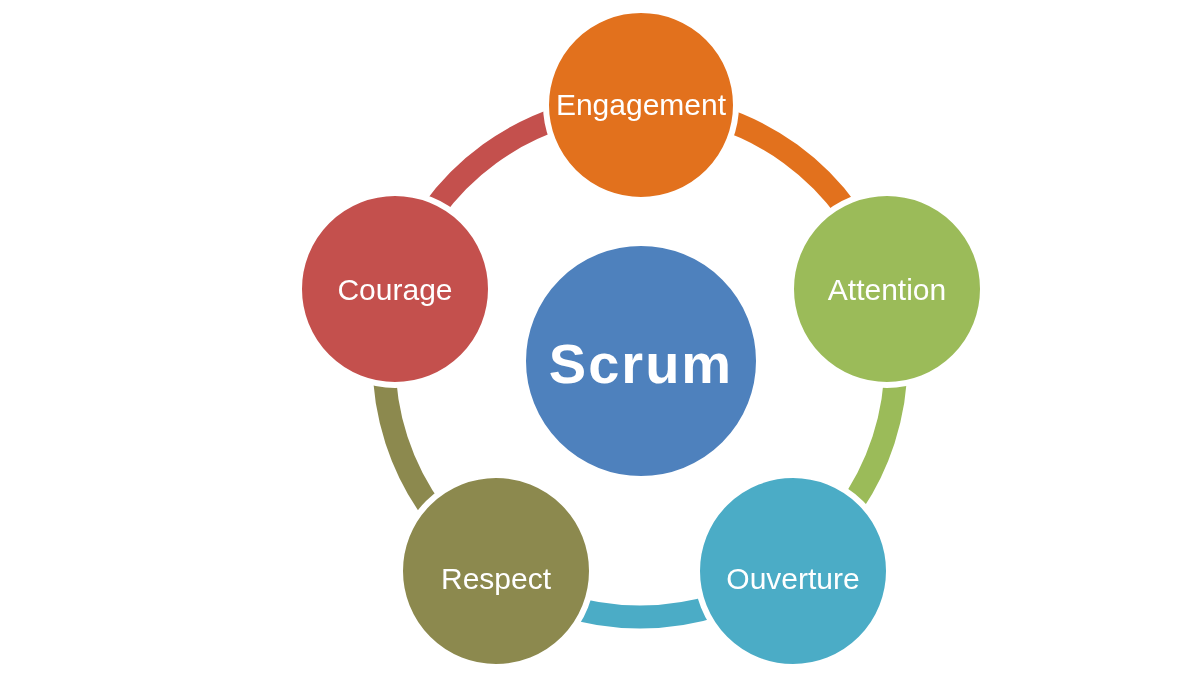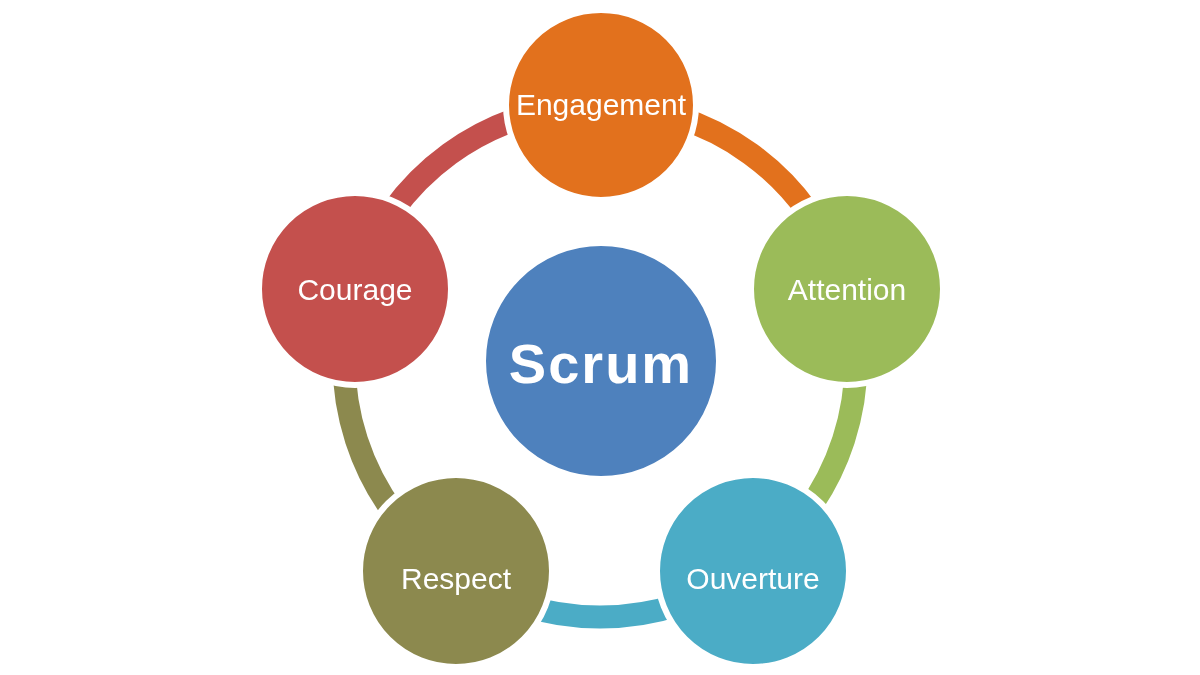--- a/index.html
+++ b/index.html
@@ -8,20 +8,21 @@
     width: 1200px;
     height: 675px;
     background: #FFFFFF;
     overflow: hidden;
     font-family: "Liberation Sans", sans-serif;
   }
   .diagram-canvas {
     width: 984px;
     height: 675px;
     position: relative;
+    padding-left: 40px;
   }
   svg {
     display: block;
     width: 1200px;
     height: 675px;
   }
   .ring-arc {
     fill: none;
     stroke-width: 23;
     stroke-linecap: butt;

